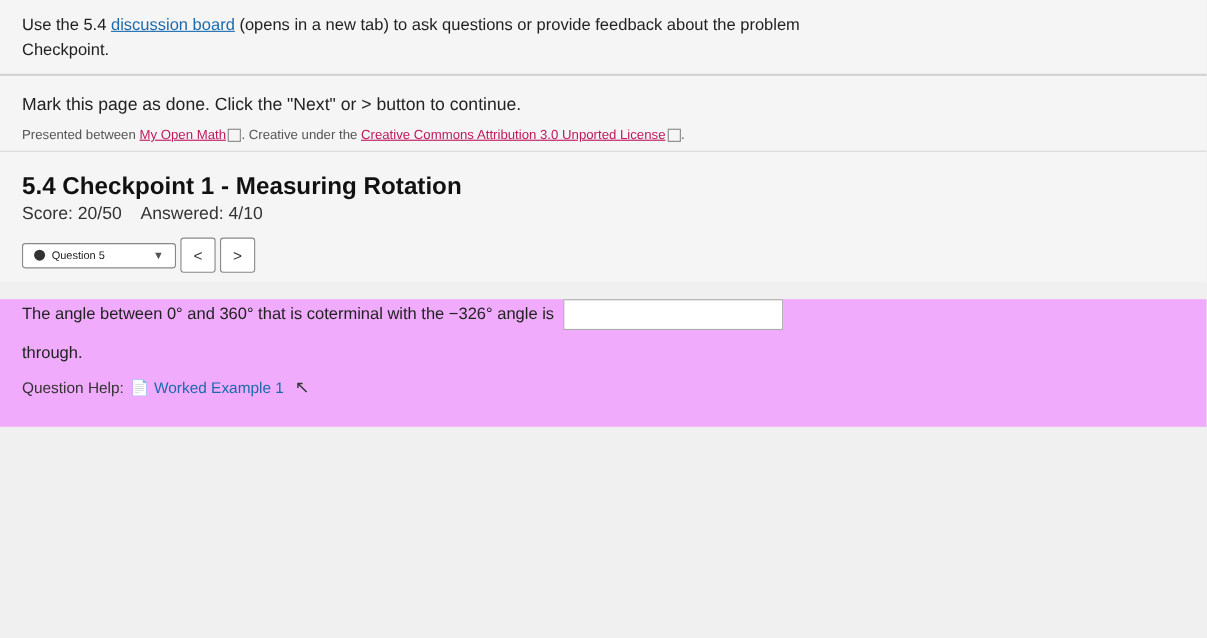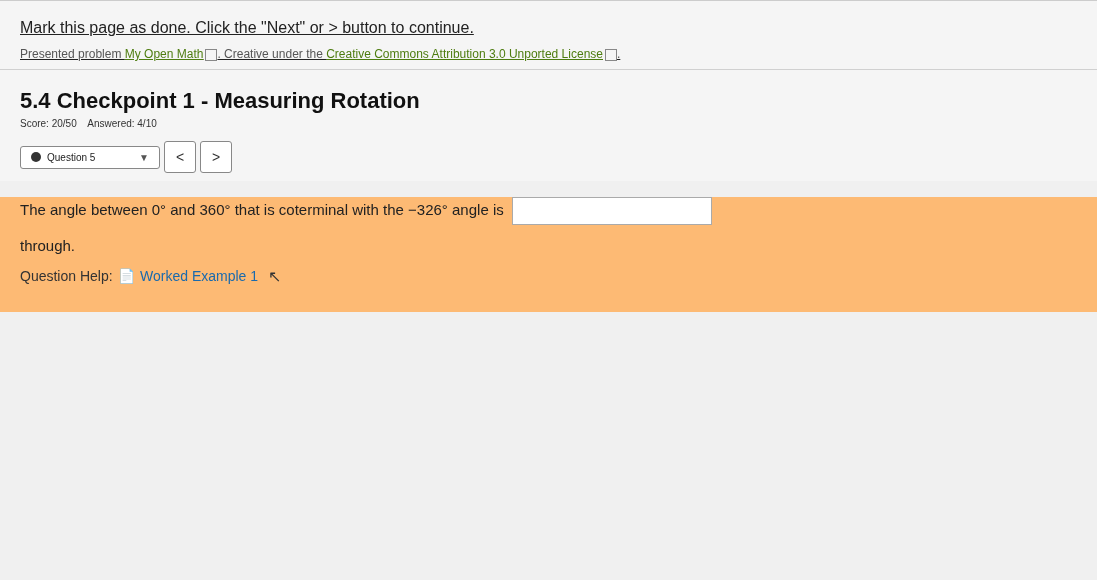--- a/index.html
+++ b/index.html
@@ -40,36 +40,35 @@
     .top-notice a {
       color: #1a6aad;
       text-decoration: underline;
     }
 
     
     .mark-done-section {
       background-color: #f5f5f5;
       padding: 18px 20px 8px 20px;
       border-bottom: 1px solid #d0d0d0;
-      text-decoration: underline;
     }
 
     .mark-done-text {
       font-size: 16px;
       color: #222;
       margin-bottom: 10px;
     }
 
     .presented-through {
       font-size: 12px;
       color: #555;
     }
 
     .presented-through a {
-      color: #4d7c0f;
+      color: #be185d;
       text-decoration: underline;
     }
 
     .external-icon {
       display: inline-block;
       width: 12px;
       height: 12px;
       border: 1px solid #888;
       margin-left: 2px;
       vertical-align: middle;
@@ -86,21 +85,21 @@
     }
 
     .checkpoint-title {
       font-size: 22px;
       font-weight: bold;
       color: #111;
       margin-bottom: 4px;
     }
 
     .score-line {
-      font-size: 10px;
+      font-size: 16px;
       color: #333;
       margin-bottom: 12px;
     }
 
     
     .question-selector-row {
       display: flex;
       align-items: center;
       gap: 4px;
       margin-bottom: 16px;
@@ -149,21 +148,21 @@
       border-radius: 3px;
       width: 32px;
       height: 32px;
       font-size: 14px;
       cursor: pointer;
       color: #333;
     }
 
     
     .question-content {
-      background-color: #fdba74;
+      background-color: #f0abfc;
       padding: 0 20px 12px 20px;
     }
 
     .question-text {
       font-size: 15px;
       color: #222;
       line-height: 1.7;
       margin-bottom: 8px;
     }
 
@@ -217,28 +216,34 @@
       border-top: 1px solid #ccc;
       margin: 0;
     }
   </style>
 </head>
 <body>
 
 <div class="page-wrapper">
 
   
+  <div class="top-notice">
+    <p>
+      <span>Use the 5.4 </span><a href="#">discussion board</a><span> (opens in a new tab) to ask questions or provide feedback about the problem</span>
+    </p>
+    <p>Checkpoint.</p>
+  </div>
 
   <hr class="divider">
 
   
   <div class="mark-done-section">
     <p class="mark-done-text">Mark this page as done. Click the "Next" or &gt; button to continue.</p>
     <p class="presented-through">
-      <span>Presented problem </span><a href="#">My Open Math</a><span class="external-icon"></span><span>. Creative under the </span><a href="#">Creative Commons Attribution 3.0 Unported License</a><span class="external-icon"></span><span>.</span>
+      <span>Presented between </span><a href="#">My Open Math</a><span class="external-icon"></span><span>. Creative under the </span><a href="#">Creative Commons Attribution 3.0 Unported License</a><span class="external-icon"></span><span>.</span>
     </p>
   </div>
 
   
   <div class="checkpoint-section">
     <h1 class="checkpoint-title">5.4 Checkpoint 1 - Measuring Rotation</h1>
     <p class="score-line">
       <span>Score: 20/50</span>
       &nbsp;&nbsp;
       <span>Answered: 4/10</span>

